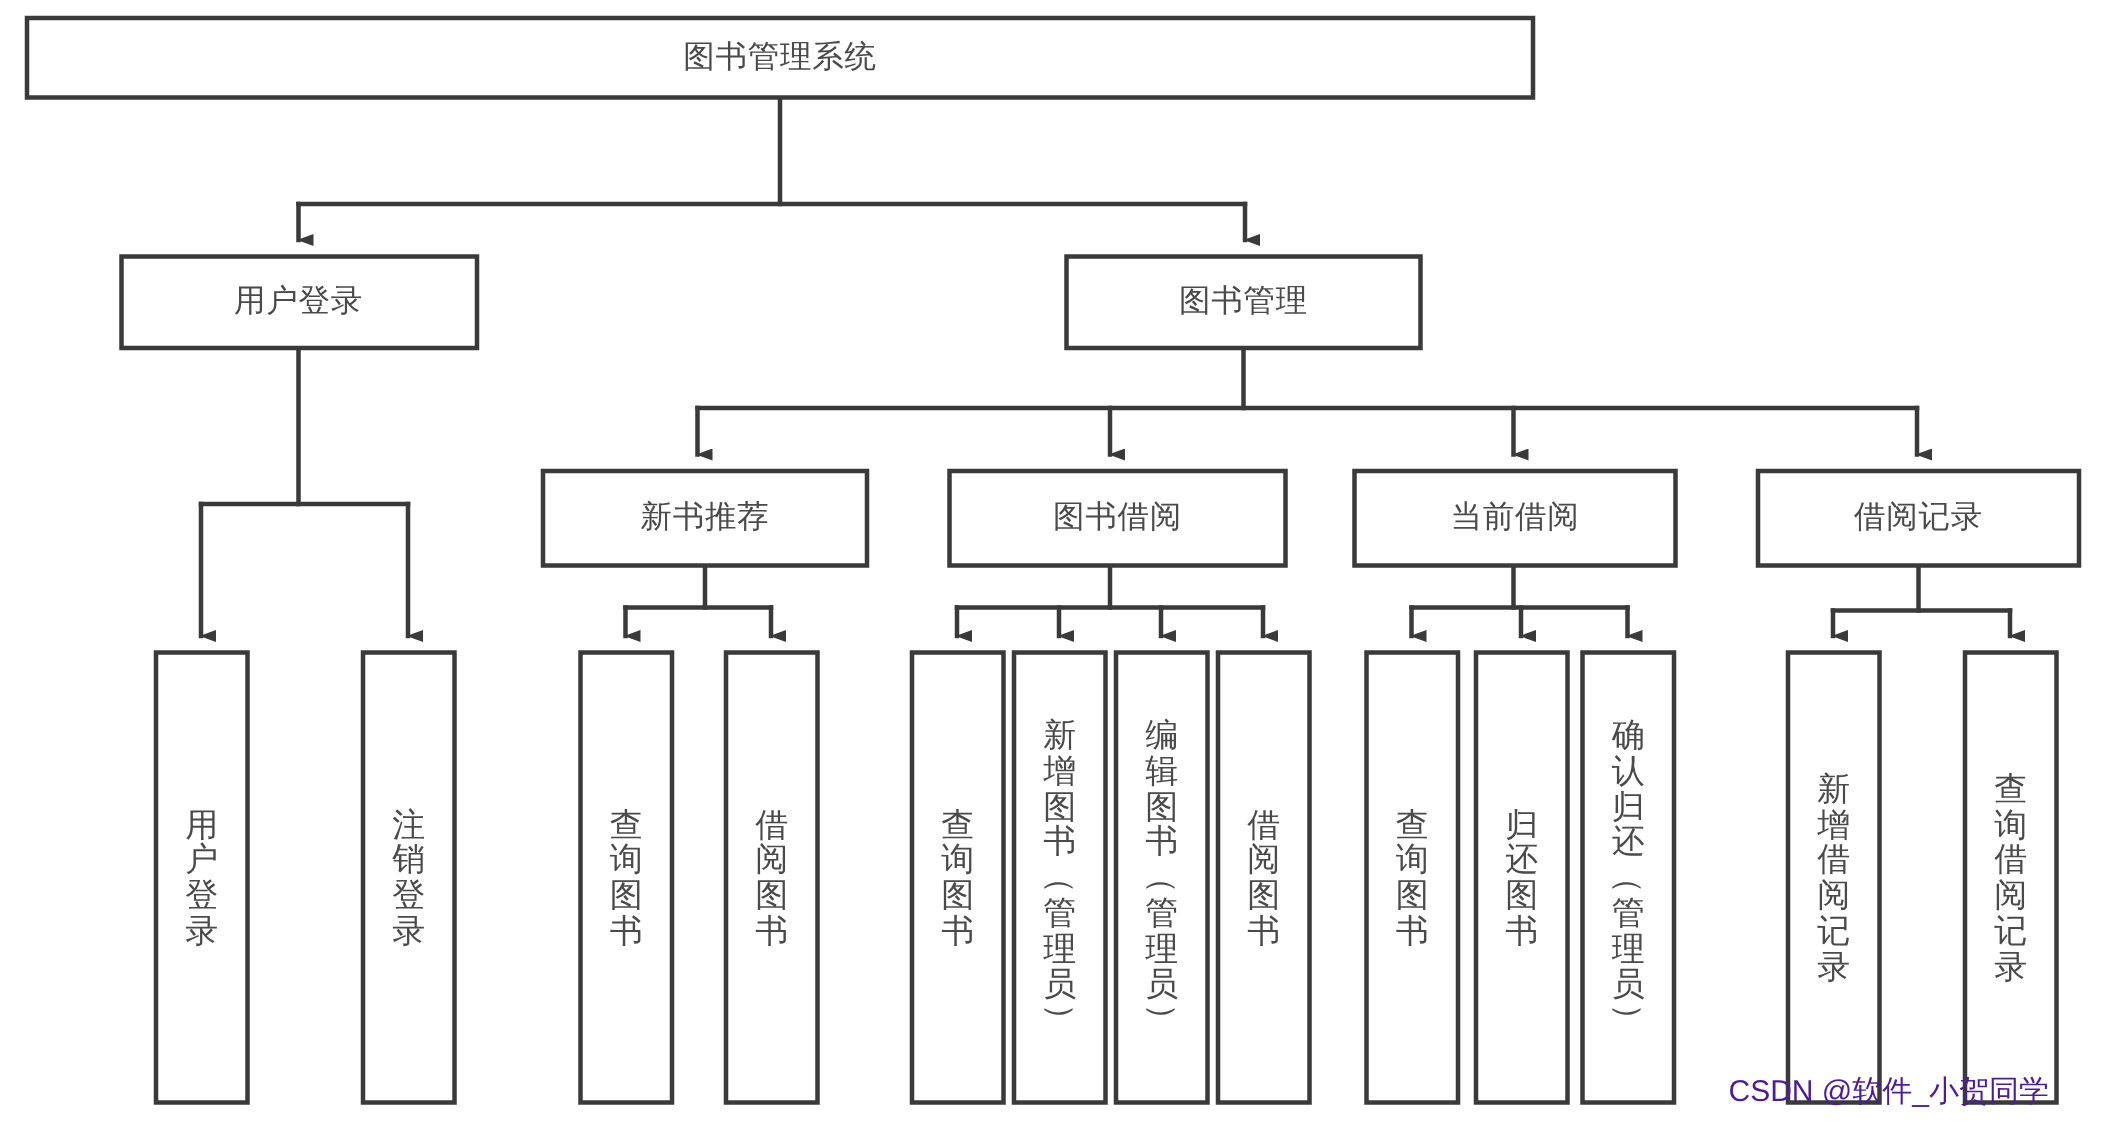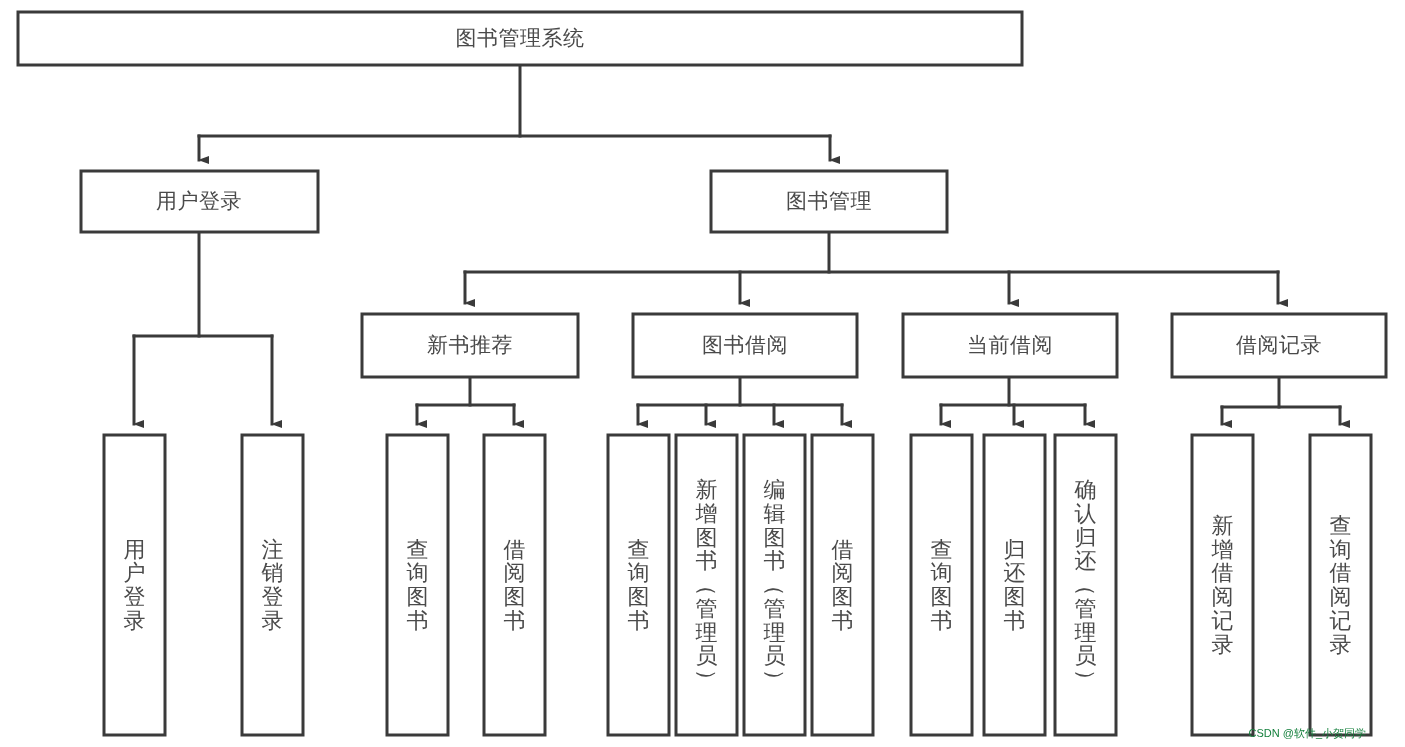--- a/index.html
+++ b/index.html
@@ -44,22 +44,22 @@
     fill: #4a4a4a;
     text-anchor: middle;
     dominant-baseline: middle;
     letter-spacing: 0.5px;
   }
   .watermark-text {
     position: absolute;
     right: 8px;
     bottom: 6px;
     font-family: "Liberation Sans", "DejaVu Sans", sans-serif;
-    font-size: 11px;
-    color: #15803d;
+    font-size: 20px;
+    color: #4c1d95;
     white-space: nowrap;
     user-select: none;
   }
   .vlabel-wrap {
     position: absolute;
     display: flex;
     flex-direction: column;
     align-items: center;
     justify-content: center;
     text-align: center;

